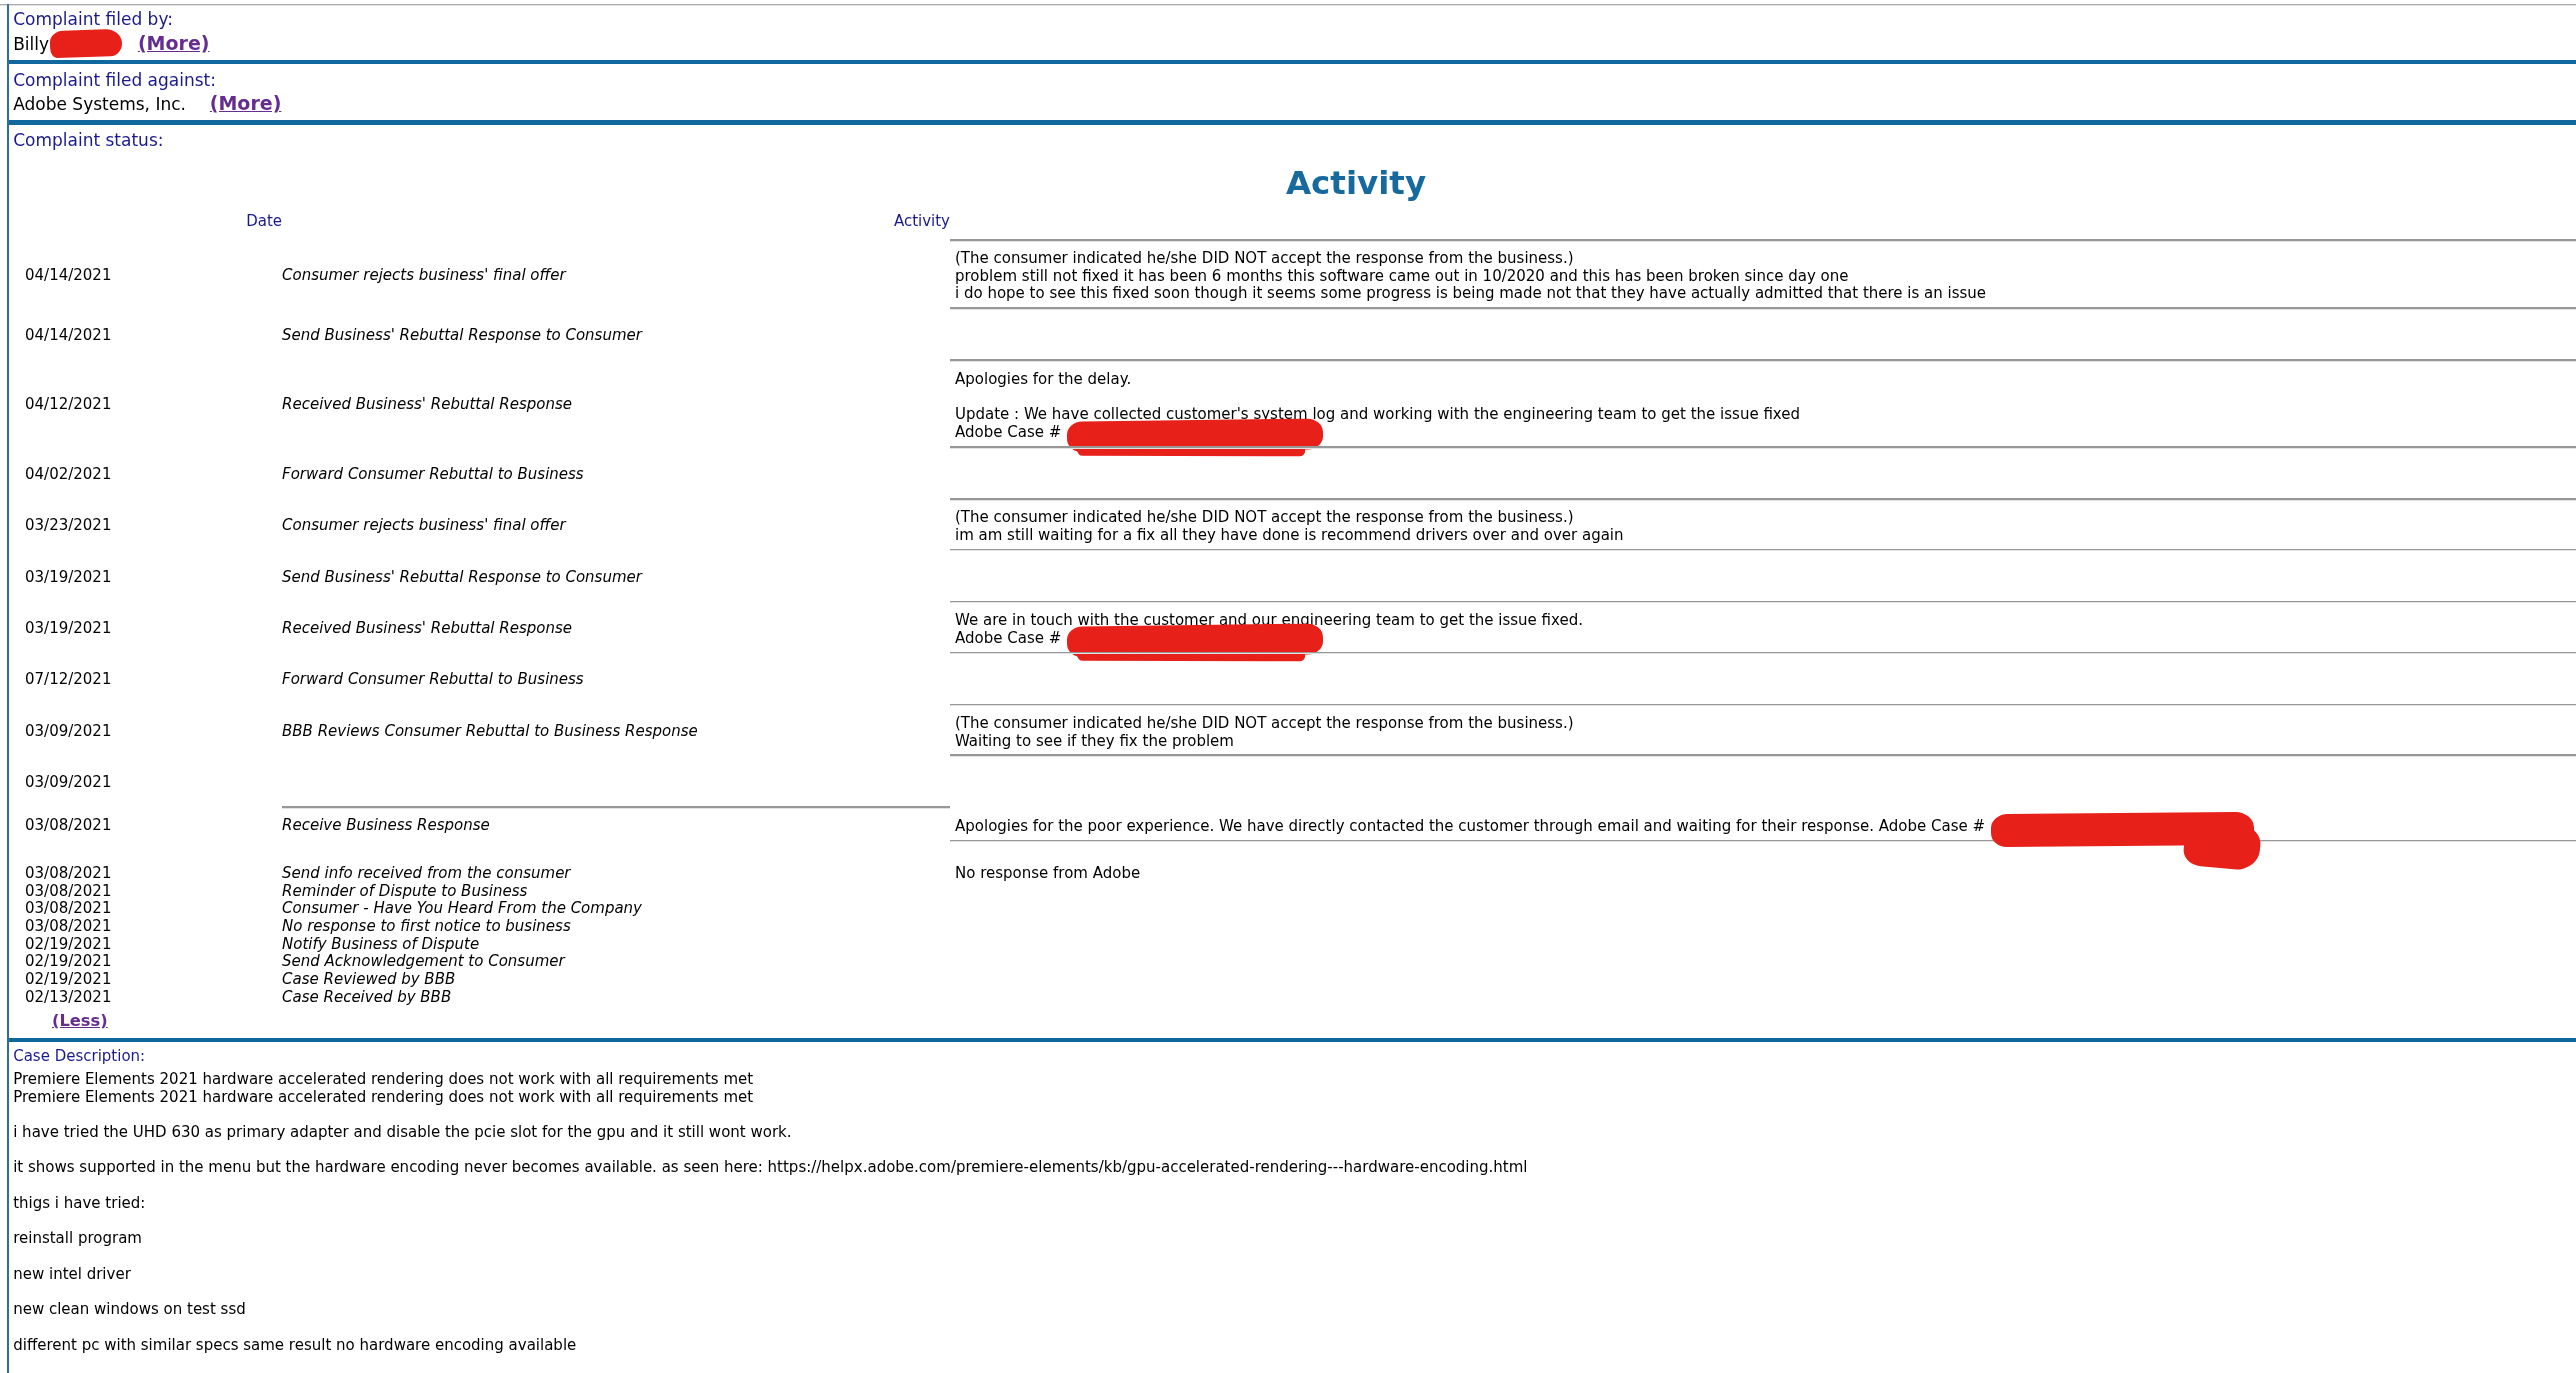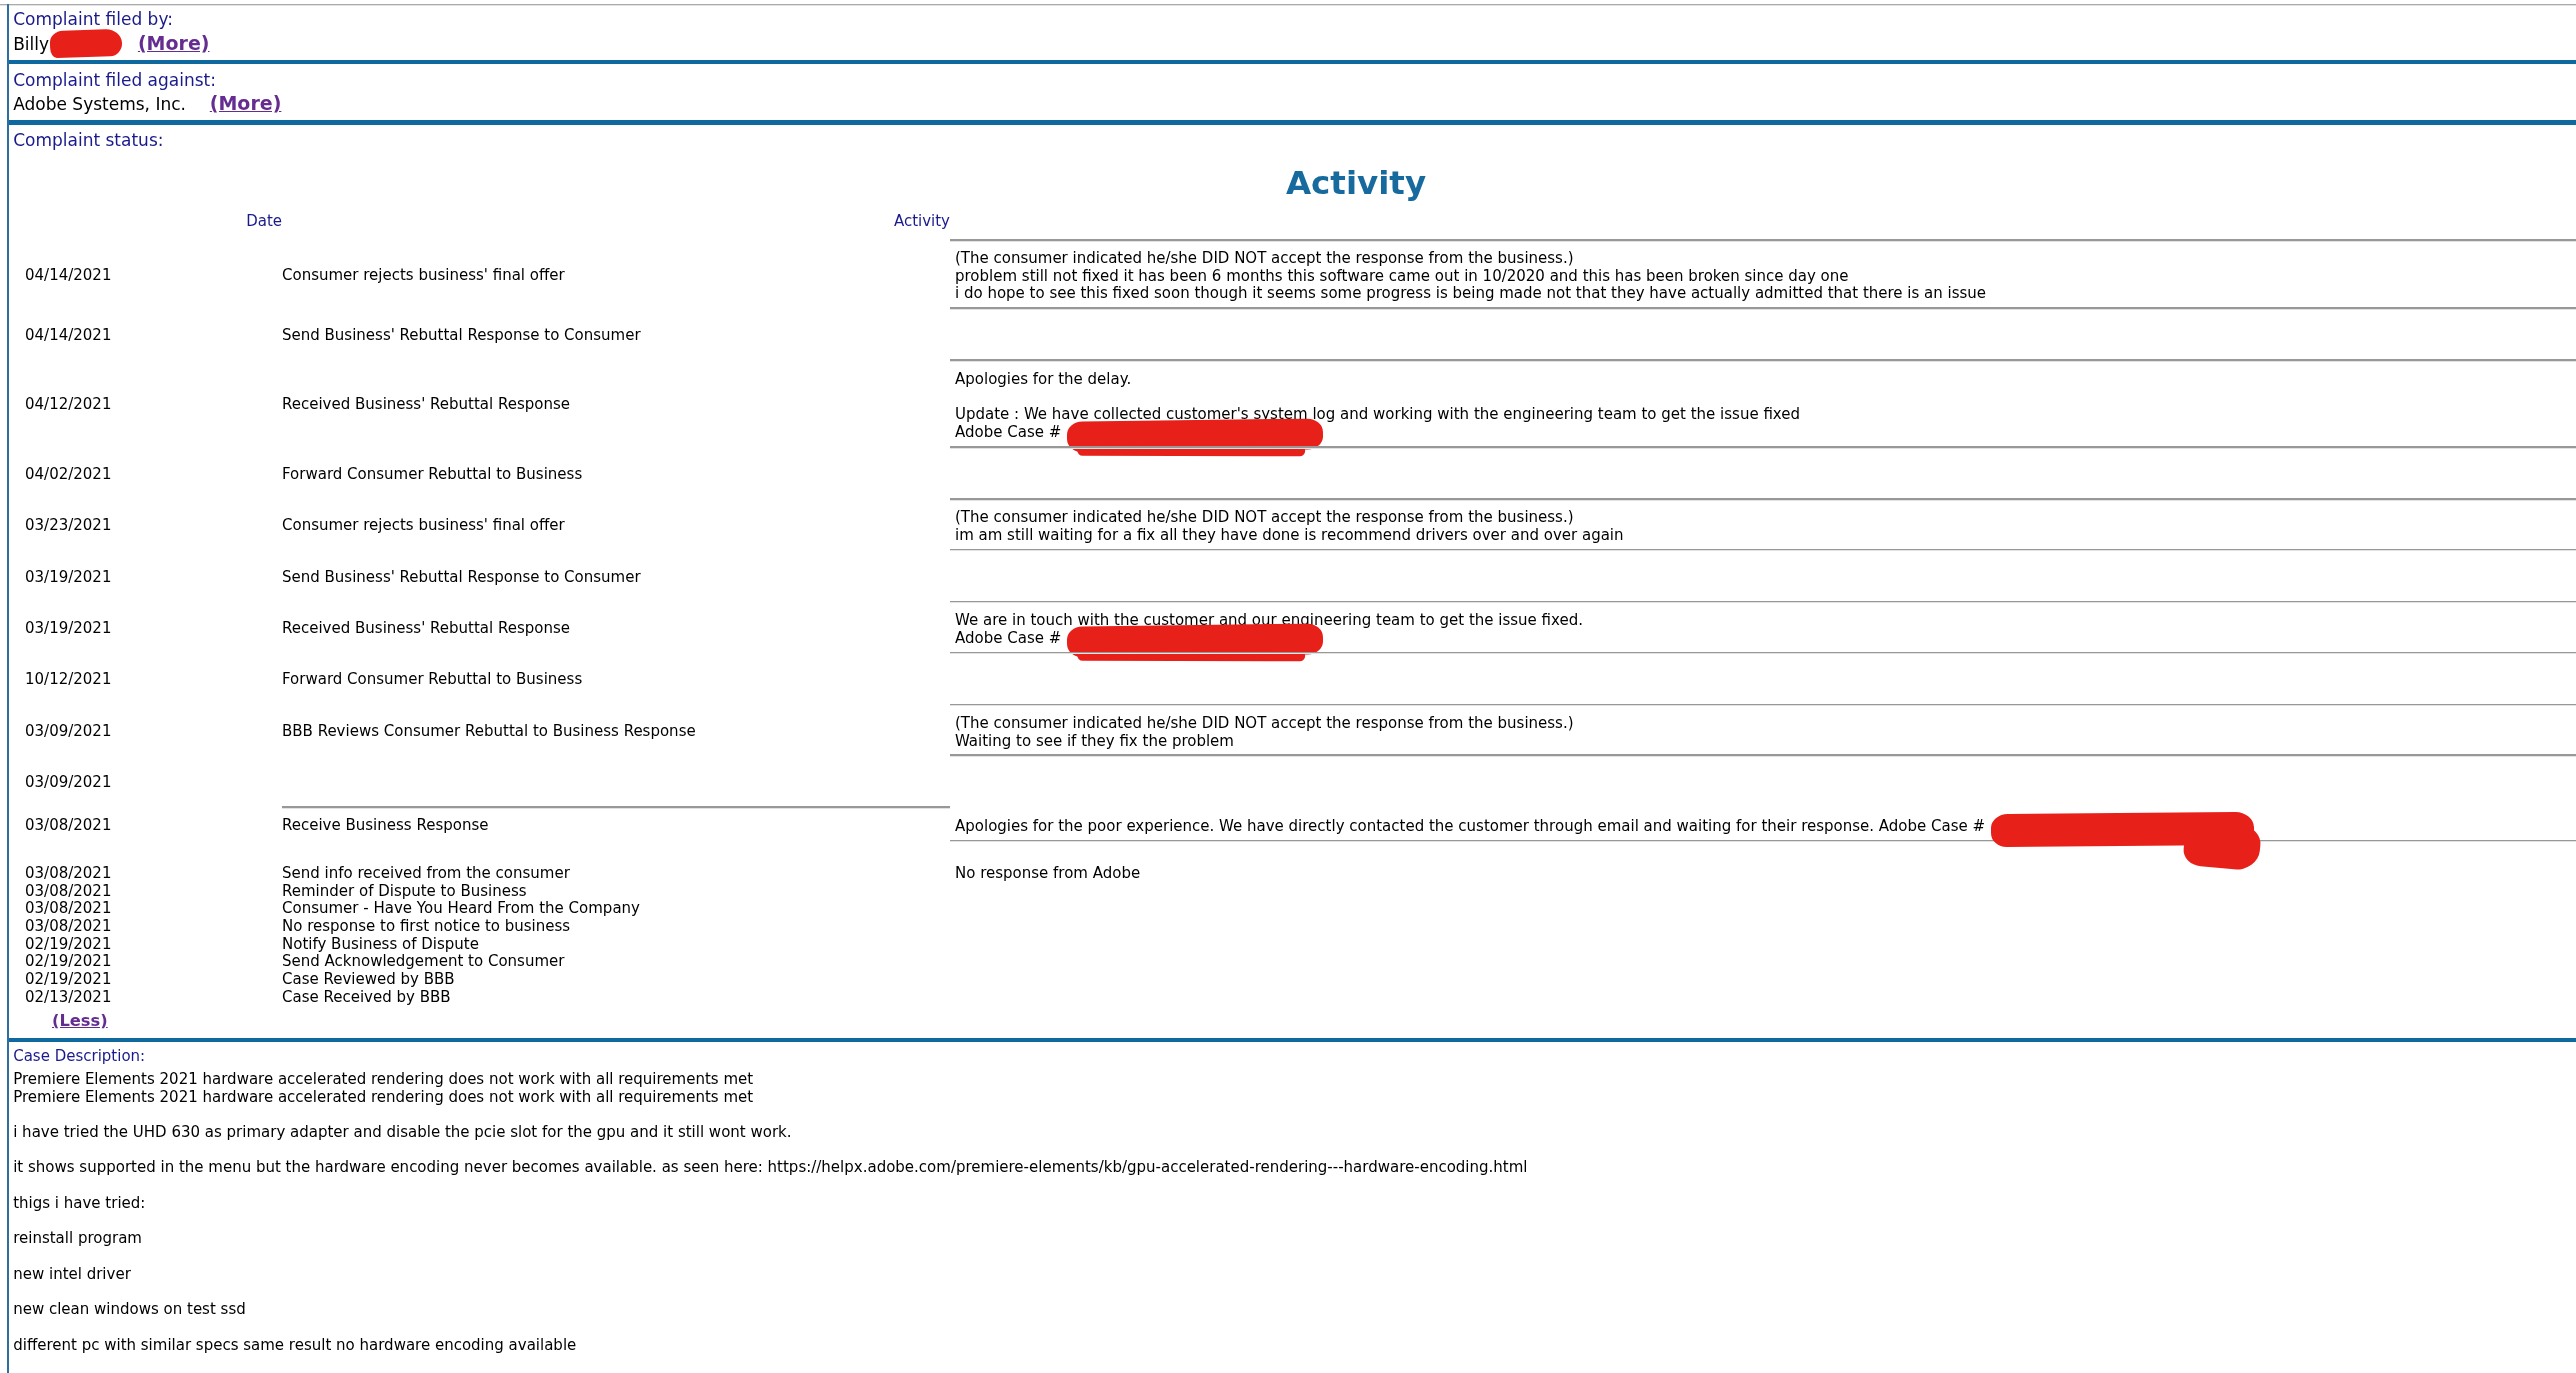--- a/index.html
+++ b/index.html
@@ -23,21 +23,21 @@
   .activity-title { text-align:center; color:#176a9d; font-size:32.5px; line-height:40px;
     font-weight:bold; margin-top:11.3px; }
   .t-head, .t-row { display:grid; grid-template-columns:273px 668px 1fr; }
   .t-head { margin-top:10px; color:#1a1a8c; }
   .t-head .h-cell { text-align:right; padding-bottom:11.3px; }
   .t-head .h-desc { position:relative; }
   .sep-after { position:relative; }
   .sep-after::after { content:""; position:absolute; left:0; right:0; bottom:0; height:2.8px;
     background:linear-gradient(#989898 0 55%, #e2e2e2 55% 100%); }
   .c-date { padding-left:16px; display:flex; align-items:center; }
-  .c-act  { display:flex; align-items:center; }
+  .c-act  { display:flex; align-items:center;font-style:italic; }
   .c-desc { padding:8.5px 10.6px 7px 5px; white-space:pre-line; }
   .c-desc.empty { min-height:52px; }
   .t-row.compact { grid-auto-rows:17.7px; }
   .t-row.compact .c-date, .t-row.compact .c-act { display:block; padding-top:0; align-items:normal; }
   .t-row.compact .c-desc { padding:0 0 0 5px; }
   .compact-block { margin-top:22.6px; }
   .less-wrap { margin:4.2px 0 7px 43px; font-size:16.3px; line-height:20px; }
   .case-section { padding:5.7px 0 0 4.2px; }
   .case-label { color:#1a1a8c; }
   .case-text { margin-top:5.7px; white-space:pre-line; }
@@ -129,21 +129,21 @@
           <div class="c-act">Send Business' Rebuttal Response to Consumer</div>
           <div class="c-desc sep-after empty"></div>
         </div>
         <div class="t-row">
           <div class="c-date">03/19/2021</div>
           <div class="c-act">Received Business' Rebuttal Response</div>
           <div class="c-desc sep-after">We are in touch with the customer and our engineering team to get the issue fixed.
 Adobe Case #<div class="blob blob-case"></div></div>
         </div>
         <div class="t-row">
-          <div class="c-date">10/12/2021</div>
+          <div class="c-date">07/12/2021</div>
           <div class="c-act">Forward Consumer Rebuttal to Business</div>
           <div class="c-desc sep-after empty"></div>
         </div>
         <div class="t-row">
           <div class="c-date">03/09/2021</div>
           <div class="c-act">BBB Reviews Consumer Rebuttal to Business Response</div>
           <div class="c-desc sep-after">(The consumer indicated he/she DID NOT accept the response from the business.)
 Waiting to see if they fix the problem</div>
         </div>
         <div class="t-row">

